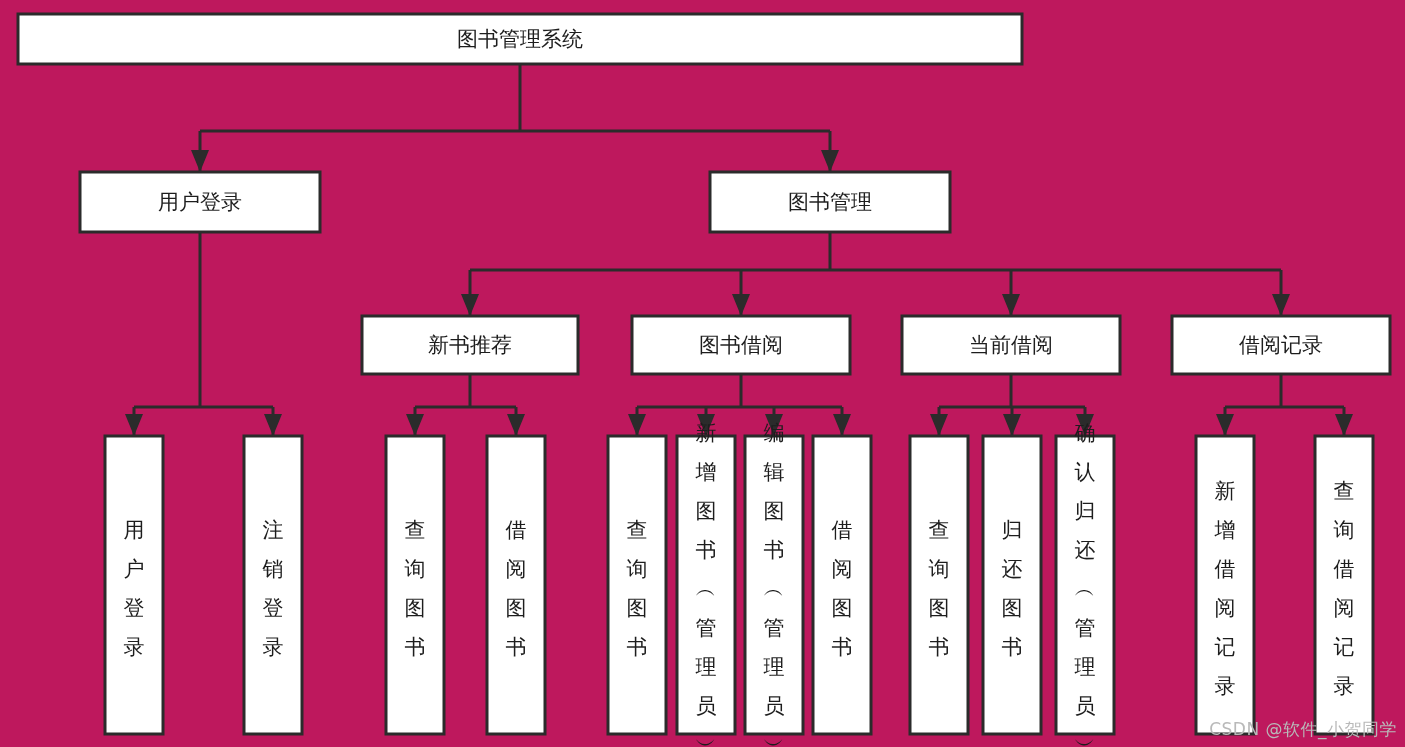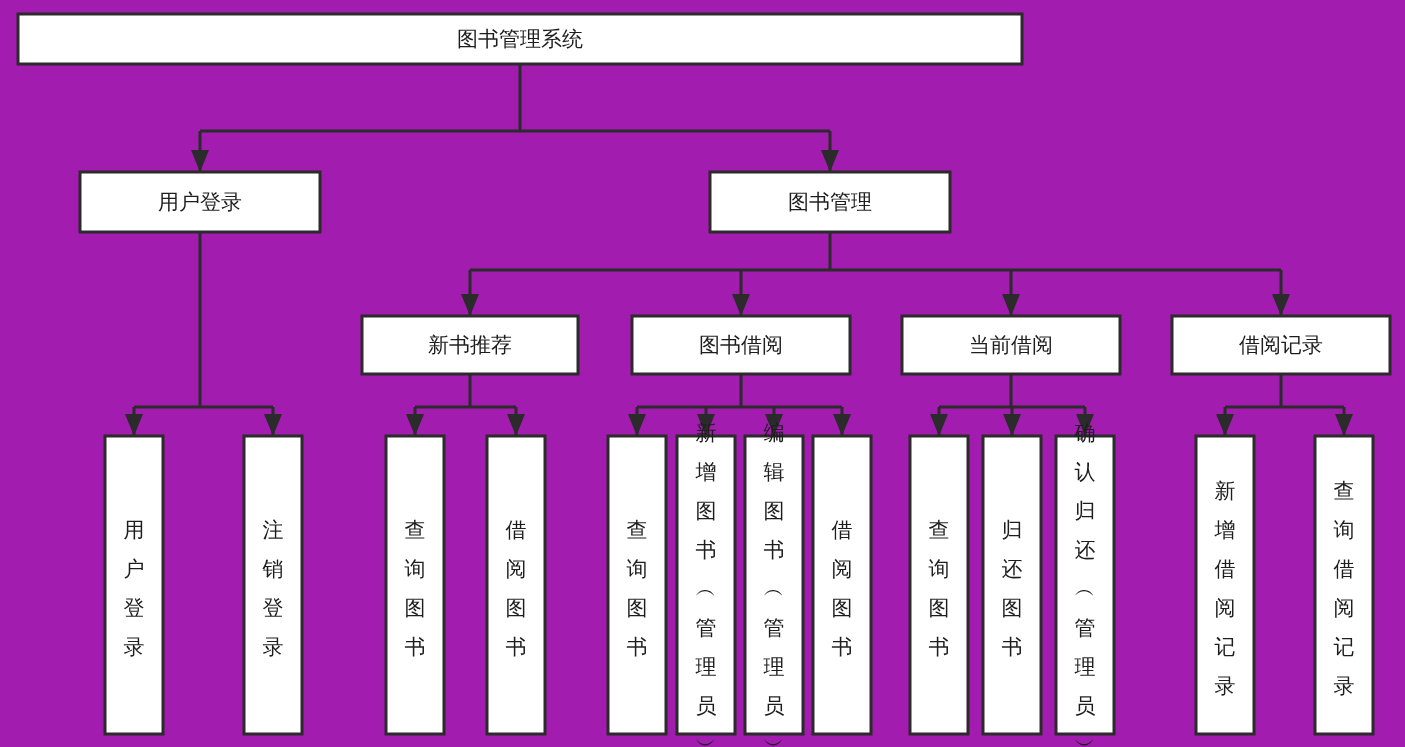--- a/index.html
+++ b/index.html
@@ -10,21 +10,21 @@
   body {
     width: 1405px;
     height: 747px;
     font-family: "DejaVu Sans", "Liberation Sans", sans-serif;
     overflow: hidden;
   }
   #chart-root {
     position: relative;
     width: 1405px;
     height: 747px;
-    background: #a21caf;
+    background: #be185d;
   }
   svg.flow {
     position: absolute;
     top: 0;
     left: 0;
     width: 1405px;
     height: 747px;
     display: block;
   }
   .nodebox {
@@ -201,13 +201,14 @@
         <g>
           <rect x="1196" y="436" width="58" height="298" class="nodebox"></rect>
           <text x="1225" y="498.42" class="vlabel"><tspan x="1225" dy="0">新</tspan><tspan x="1225" dy="39">增</tspan><tspan x="1225" dy="39">借</tspan><tspan x="1225" dy="39">阅</tspan><tspan x="1225" dy="39">记</tspan><tspan x="1225" dy="39">录</tspan></text>
         </g>
         <g>
           <rect x="1315" y="436" width="58" height="298" class="nodebox"></rect>
           <text x="1344" y="498.42" class="vlabel"><tspan x="1344" dy="0">查</tspan><tspan x="1344" dy="39">询</tspan><tspan x="1344" dy="39">借</tspan><tspan x="1344" dy="39">阅</tspan><tspan x="1344" dy="39">记</tspan><tspan x="1344" dy="39">录</tspan></text>
         </g>
       </g>
   </svg>
+  <div class="watermark">CSDN @软件_小贺同学</div>
 </div>
 
 </body></html>

